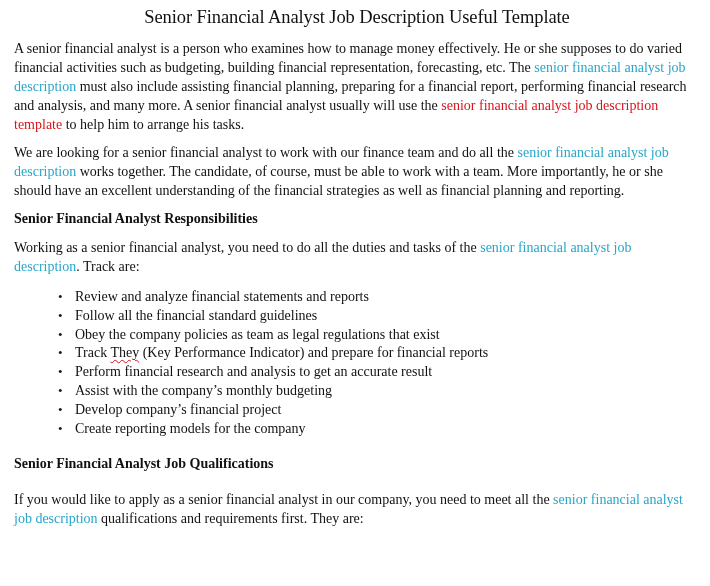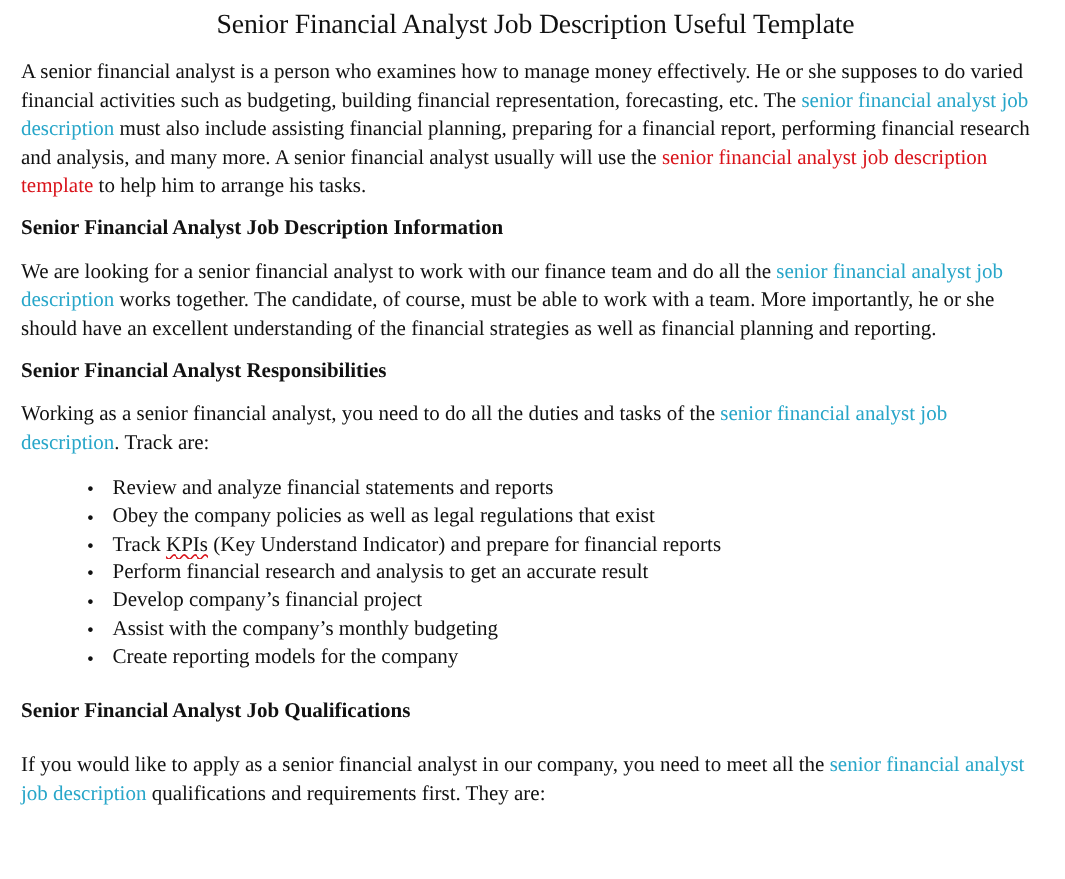--- a/index.html
+++ b/index.html
@@ -30,33 +30,33 @@
     .gap { height: 16px; }
   </style>
 </head>
 <body>
 
 <div class="page">
   <h1>Senior Financial Analyst Job Description Useful Template</h1>
 
   <p class="para"><span>A senior financial analyst is a person who examines how to manage money effectively. He or she supposes to do varied financial activities such as budgeting, building financial representation, forecasting, etc. The </span><a class="link-blue">senior financial analyst job description</a><span> must also include assisting financial planning, preparing for a financial report, performing financial research and analysis, and many more. A senior financial analyst usually will use the </span><a class="link-red">senior financial analyst job description template</a><span> to help him to arrange his tasks.</span></p>
 
-  <h2>Senior Financial Analyst  Job Description Information</h2>
   <p class="para"><span>We are looking for a senior financial analyst to work with our finance team and do all the </span><a class="link-blue">senior financial analyst job description</a><span> works together. The candidate, of course, must be able to work with a team. More importantly, he or she should have an excellent understanding of the financial strategies as well as financial planning and reporting.</span></p>
 
   <h2>Senior Financial Analyst  Responsibilities</h2>
   <p><span>Working as a senior financial analyst, you need to do all the duties and tasks of the </span><a class="link-blue">senior financial analyst job description</a><span>. Track are:</span></p>
 
   <ul>
     <li>Review and analyze financial statements and reports</li>
-    <li>Obey the company policies as well as legal regulations that exist</li>
-    <li><span>Track </span><span class="spell">KPIs</span><span> (Key Understand Indicator) and prepare for financial reports</span></li>
+    <li>Follow all the financial standard guidelines</li>
+    <li>Obey the company policies as team as legal regulations that exist</li>
+    <li><span>Track </span><span class="spell">They</span><span> (Key Performance Indicator) and prepare for financial reports</span></li>
     <li>Perform financial research and analysis to get an accurate result</li>
+    <li>Assist with the company’s monthly budgeting</li>
     <li>Develop company’s financial project</li>
-    <li>Assist with the company’s monthly budgeting</li>
     <li>Create reporting models for the company</li>
   </ul>
 
   <div class="gap"></div>
 
   <h2 style="margin-bottom:17px;">Senior Financial Analyst  Job Qualifications</h2>
   <p><span>If you would like to apply as a senior financial analyst in our company, you need to meet all the </span><a class="link-blue">senior financial analyst job description</a><span> qualifications and requirements first. They are:</span></p>
 </div>
 
 </body></html>

